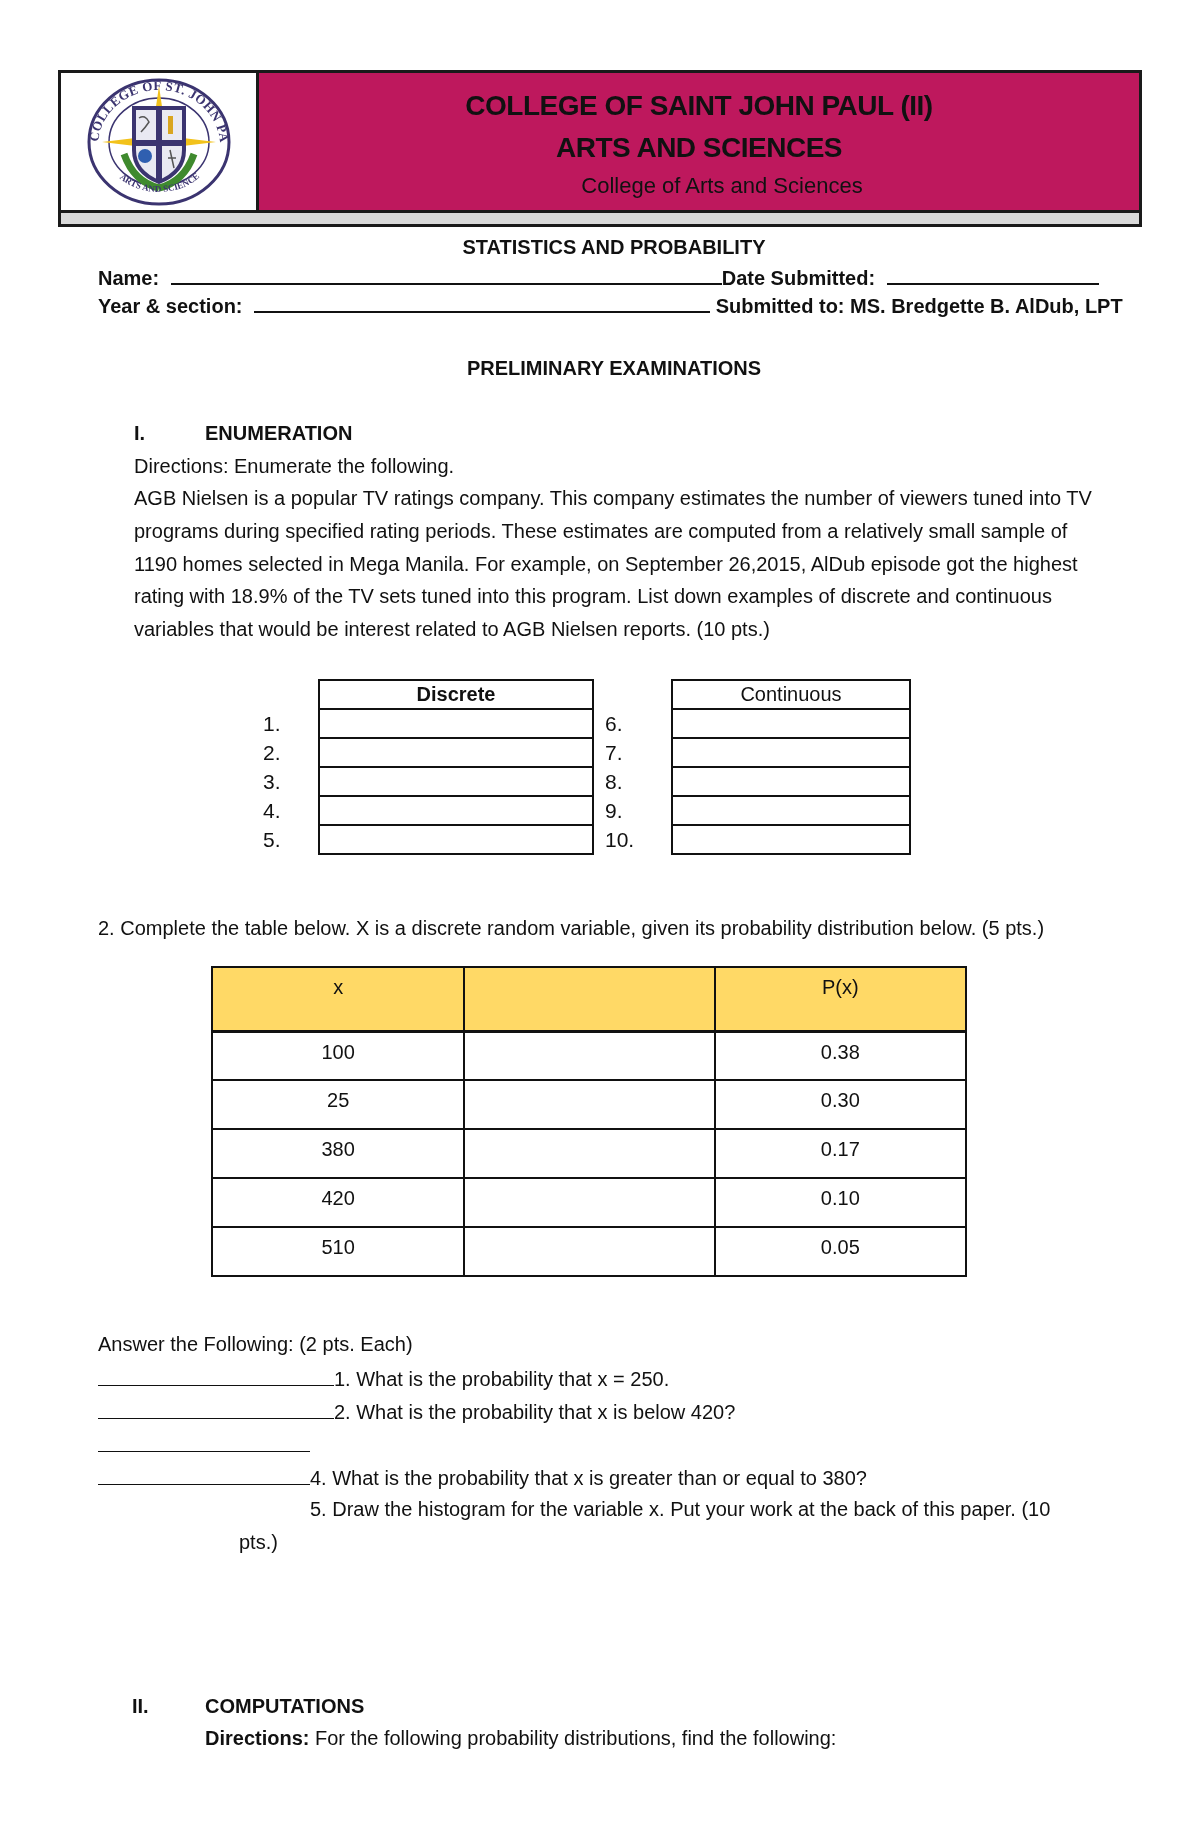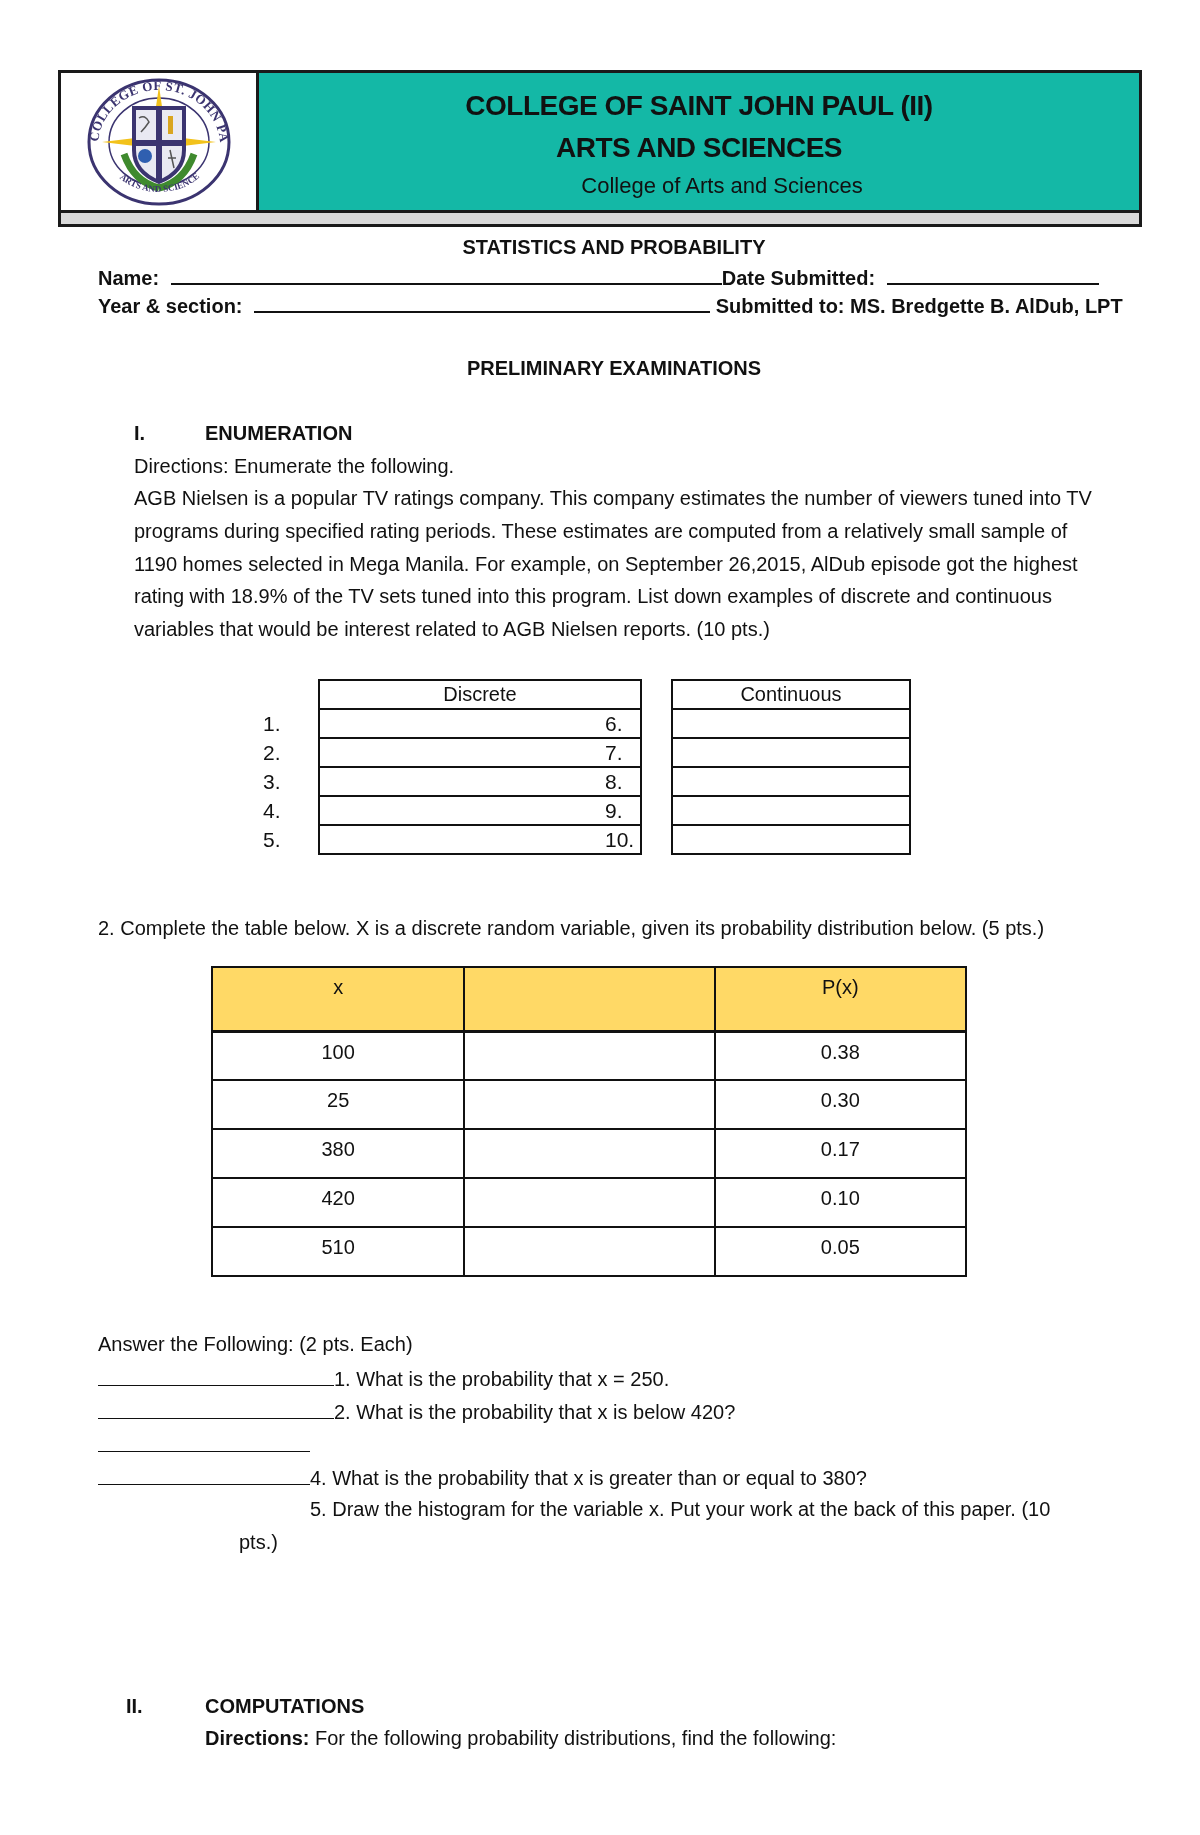--- a/index.html
+++ b/index.html
@@ -28,21 +28,21 @@
       border-bottom: 3px solid #1a1a1a;
     }
     .logo-cell {
       width: 198px; height: 100%;
       background: #fff;
       border-right: 3px solid #1a1a1a;
       display: flex; align-items: center; justify-content: center;
     }
     .title-cell {
       flex: 1;
-      background: #14b8a6;
+      background: #be185d;
       display: flex; flex-direction: column; align-items: center; justify-content: center;
       padding-top: 4px;
     }
     .title-1 { font-size: 28px; font-weight: bold; letter-spacing: -0.5px; line-height: 42px; }
     .title-2 { font-size: 28px; font-weight: bold; letter-spacing: -0.5px; line-height: 42px; }
     .title-3 { font-size: 22px; line-height: 34px; margin-left: 46px; }
 
     .abs { position: absolute; white-space: nowrap; }
     .bold { font-weight: bold; }
     .t20 { font-size: 20px; padding-left: 28px; }
@@ -159,21 +159,21 @@
   <div class="abs t20" style="left:106px; top:553px;">1190 homes selected in Mega Manila. For example, on September 26,2015, AlDub episode got the highest</div>
   <div class="abs t20" style="left:106px; top:585px;">rating with 18.9% of the TV sets tuned into this program. List down examples of discrete and continuous</div>
   <div class="abs t20" style="left:106px; top:618px;">variables that would be interest related to AGB Nielsen reports. (10 pts.)</div>
 
   <div class="enum-num" style="left:263px; top:712px;">1.</div>
   <div class="enum-num" style="left:263px; top:741px;">2.</div>
   <div class="enum-num" style="left:263px; top:770px;">3.</div>
   <div class="enum-num" style="left:263px; top:799px;">4.</div>
   <div class="enum-num" style="left:263px; top:828px;">5.</div>
 
-  <table class="enum-table" style="left:318px; top:679px; width:324px;">
+  <table class="enum-table" style="left:318px; top:679px; width:276px;font-weight:bold;">
     <tbody>
         <tr>
           <td>Discrete</td>
         </tr>
     <tr>
           <td></td>
         </tr>
     <tr>
           <td></td>
         </tr>
@@ -265,19 +265,19 @@
   </div>
   <div class="abs t20" style="left:70px; top:1432px;">
     <span class="qline" style="width:212px;"></span>
   </div>
   <div class="abs t20" style="left:70px; top:1465px;">
     <span class="qline" style="width:212px;"></span><span>4. What is the probability that x is greater than or equal to 380?</span>
   </div>
   <div class="abs t20" style="left:282px; top:1498px;">5. Draw the histogram for the variable x. Put your work at the back of this paper.  (10</div>
   <div class="abs t20" style="left:211px; top:1531px;">pts.)</div>
 
-  <div class="abs bold t20" style="left:98px; top:1695px;">II.</div>
+  <div class="abs bold t20" style="left:104px; top:1695px;">II.</div>
   <div class="abs bold t20" style="left:177px; top:1695px;">COMPUTATIONS</div>
   <div class="abs t20" style="left:177px; top:1727px;">
     <span class="bold">Directions:</span><span> For the following probability distributions, find the following:</span>
   </div>
 
 </div>
 
 </body></html>

